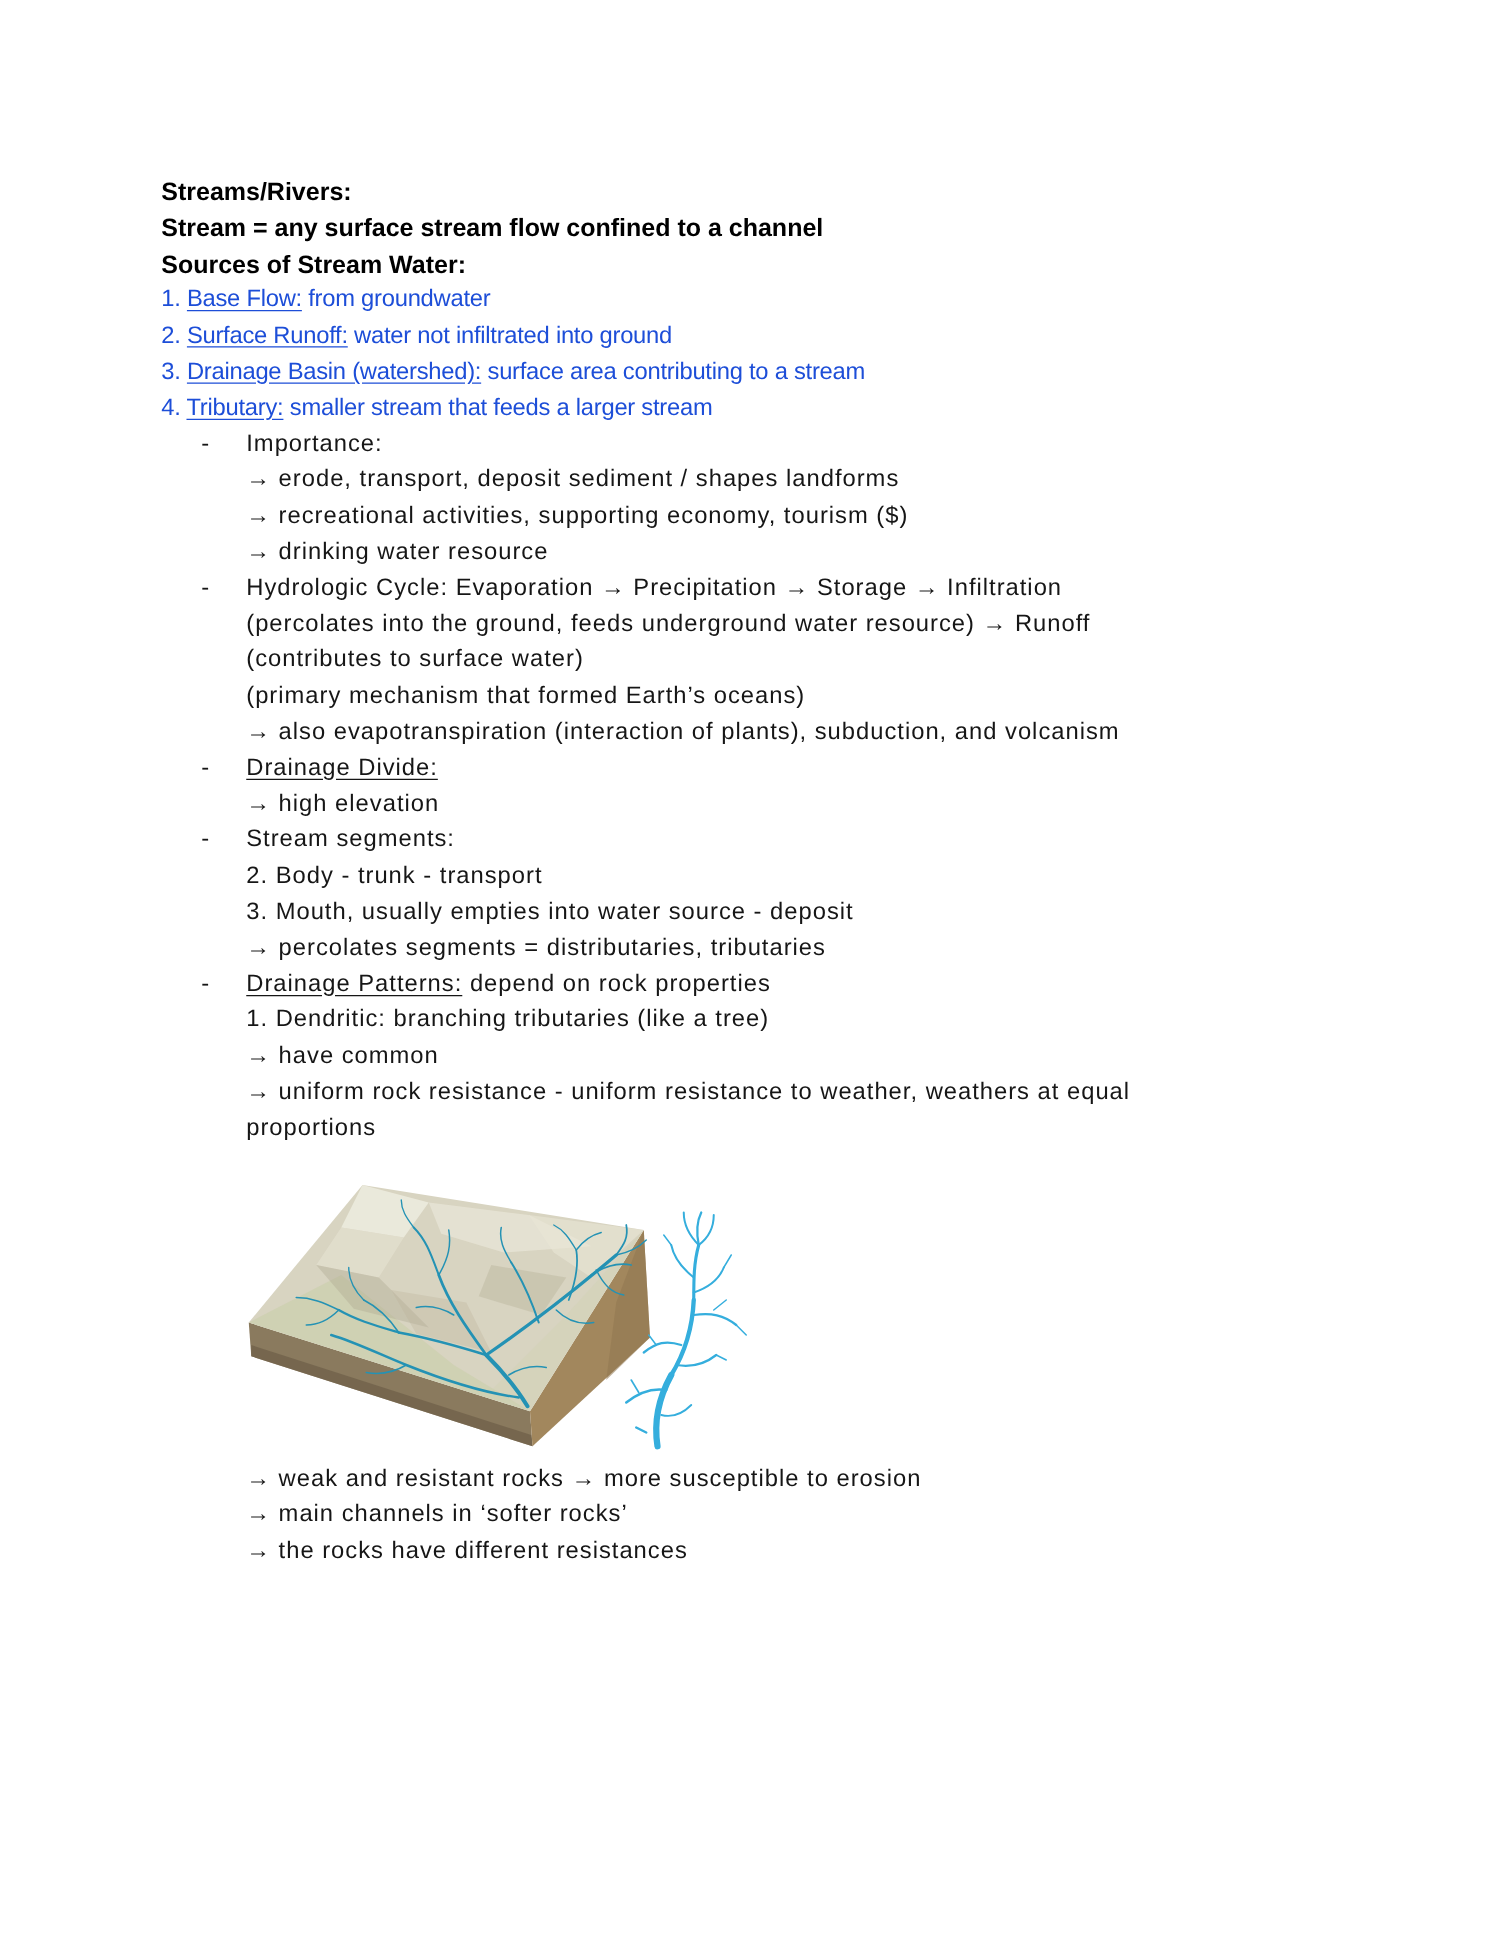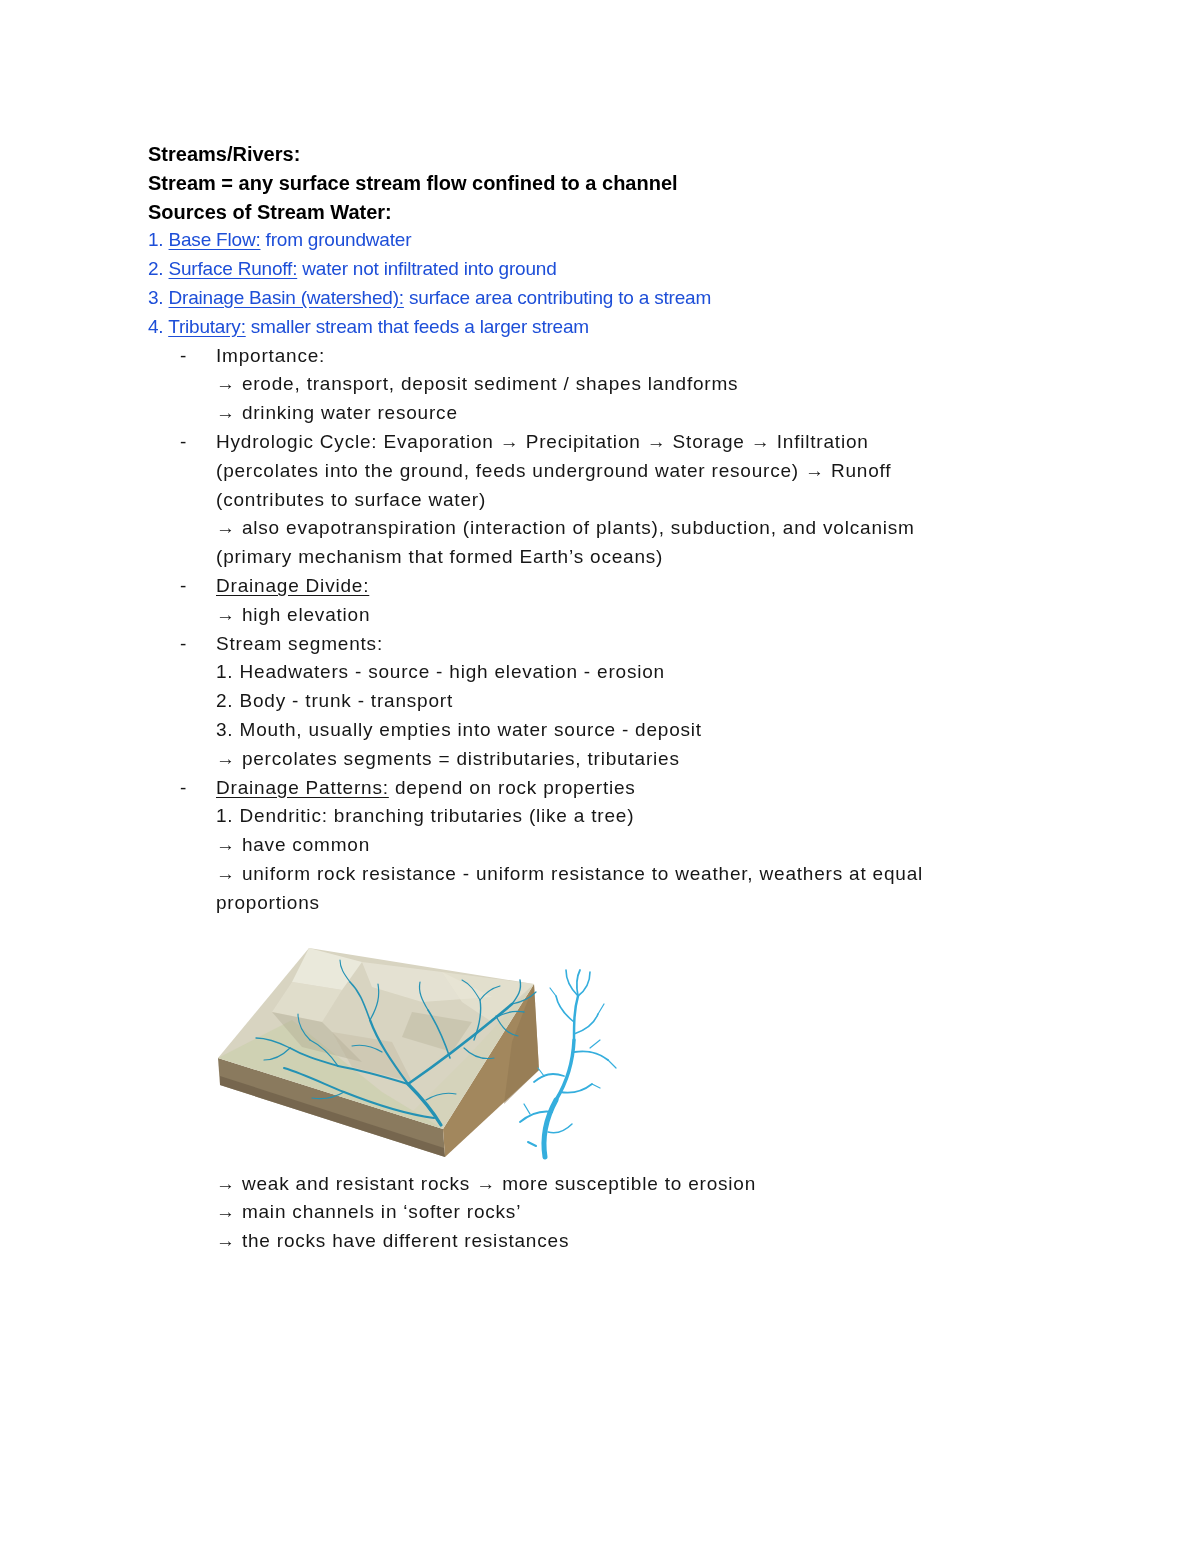--- a/index.html
+++ b/index.html
@@ -4,21 +4,21 @@
 <style>
   html,body{margin:0;padding:0;}
   body{
     width:1200px;height:1553px;
     background:#ffffff;
     font-family:"Liberation Sans","DejaVu Sans",sans-serif;
     color:#111;
     overflow:hidden;
     position:relative;
   }
-  .note{position:absolute;left:148px;top:140px;width:1020px;}
+  .note{position:absolute;left:129px;top:140px;width:1020px;}
   .line{position:relative;line-height:28.8px;white-space:nowrap;font-size:19px;letter-spacing:0.8px;color:#161616;}
   .line.bold{font-weight:700;font-size:20px;letter-spacing:0;color:#000;}
   .line.top{font-size:19px;letter-spacing:-0.2px;color:#1d4ed8;}
   .line.dash,.line.ind{padding-left:68px;}
   .line.dash .b{position:absolute;left:32px;top:0;}
   .u{text-decoration:underline;text-underline-offset:3px;}
   .figure{margin:24px 0 6px 64px;width:410px;height:222px;position:relative;}
   .figure svg{display:block;}
   .streams path{stroke:var(--stream-blue,#2492b4);fill:none;stroke-linecap:round;stroke-linejoin:round;}
   .tree path{stroke:var(--tree-blue,#35aedd);fill:none;stroke-linecap:round;stroke-linejoin:round;}
@@ -30,30 +30,30 @@
 
   <div class="line bold"><span class="b"></span><span>Streams/Rivers:</span><span class="u"></span><span></span></div>
   <div class="line bold"><span class="b"></span><span>Stream = any surface stream flow confined to a channel</span><span class="u"></span><span></span></div>
   <div class="line bold"><span class="b"></span><span>Sources of Stream Water:</span><span class="u"></span><span></span></div>
   <div class="line top"><span class="b"></span><span>1. </span><span class="u">Base Flow:</span><span> from groundwater</span></div>
   <div class="line top"><span class="b"></span><span>2. </span><span class="u">Surface Runoff:</span><span> water not infiltrated into ground</span></div>
   <div class="line top"><span class="b"></span><span>3. </span><span class="u">Drainage Basin (watershed):</span><span> surface area contributing to a stream</span></div>
   <div class="line top"><span class="b"></span><span>4. </span><span class="u">Tributary:</span><span> smaller stream that feeds a larger stream</span></div>
   <div class="line dash"><span class="b">-</span><span>Importance:</span><span class="u"></span><span></span></div>
   <div class="line ind"><span class="b"></span><span>→ erode, transport, deposit sediment / shapes landforms</span><span class="u"></span><span></span></div>
+  <div class="line ind"><span class="b"></span><span>→ recreational activities, supporting economy, tourism ($)</span><span class="u"></span><span></span></div>
   <div class="line ind"><span class="b"></span><span>→ drinking water resource</span><span class="u"></span><span></span></div>
   <div class="line dash"><span class="b">-</span><span>Hydrologic Cycle: Evaporation → Precipitation → Storage → Infiltration</span><span class="u"></span><span></span></div>
   <div class="line ind"><span class="b"></span><span>(percolates into the ground, feeds underground water resource) → Runoff</span><span class="u"></span><span></span></div>
   <div class="line ind"><span class="b"></span><span>(contributes to surface water)</span><span class="u"></span><span></span></div>
+  <div class="line ind"><span class="b"></span><span>(primary mechanism that formed Earth’s oceans)</span><span class="u"></span><span></span></div>
   <div class="line ind"><span class="b"></span><span>→ also evapotranspiration (interaction of plants), subduction, and volcanism</span><span class="u"></span><span></span></div>
-  <div class="line ind"><span class="b"></span><span>(primary mechanism that formed Earth’s oceans)</span><span class="u"></span><span></span></div>
   <div class="line dash"><span class="b">-</span><span></span><span class="u">Drainage Divide:</span><span></span></div>
   <div class="line ind"><span class="b"></span><span>→ high elevation</span><span class="u"></span><span></span></div>
   <div class="line dash"><span class="b">-</span><span>Stream segments:</span><span class="u"></span><span></span></div>
-  <div class="line ind"><span class="b"></span><span>1. Headwaters - source - high elevation - erosion</span><span class="u"></span><span></span></div>
   <div class="line ind"><span class="b"></span><span>2. Body - trunk - transport</span><span class="u"></span><span></span></div>
   <div class="line ind"><span class="b"></span><span>3. Mouth, usually empties into water source - deposit</span><span class="u"></span><span></span></div>
   <div class="line ind"><span class="b"></span><span>→ percolates segments = distributaries, tributaries</span><span class="u"></span><span></span></div>
   <div class="line dash"><span class="b">-</span><span></span><span class="u">Drainage Patterns:</span><span> depend on rock properties</span></div>
   <div class="line ind"><span class="b"></span><span>1. Dendritic: branching tributaries (like a tree)</span><span class="u"></span><span></span></div>
   <div class="line ind"><span class="b"></span><span>→ have common</span><span class="u"></span><span></span></div>
   <div class="line ind"><span class="b"></span><span>→ uniform rock resistance - uniform resistance to weather, weathers at equal</span><span class="u"></span><span></span></div>
   <div class="line ind"><span class="b"></span><span>proportions</span><span class="u"></span><span></span></div>
 
   <div class="figure">

